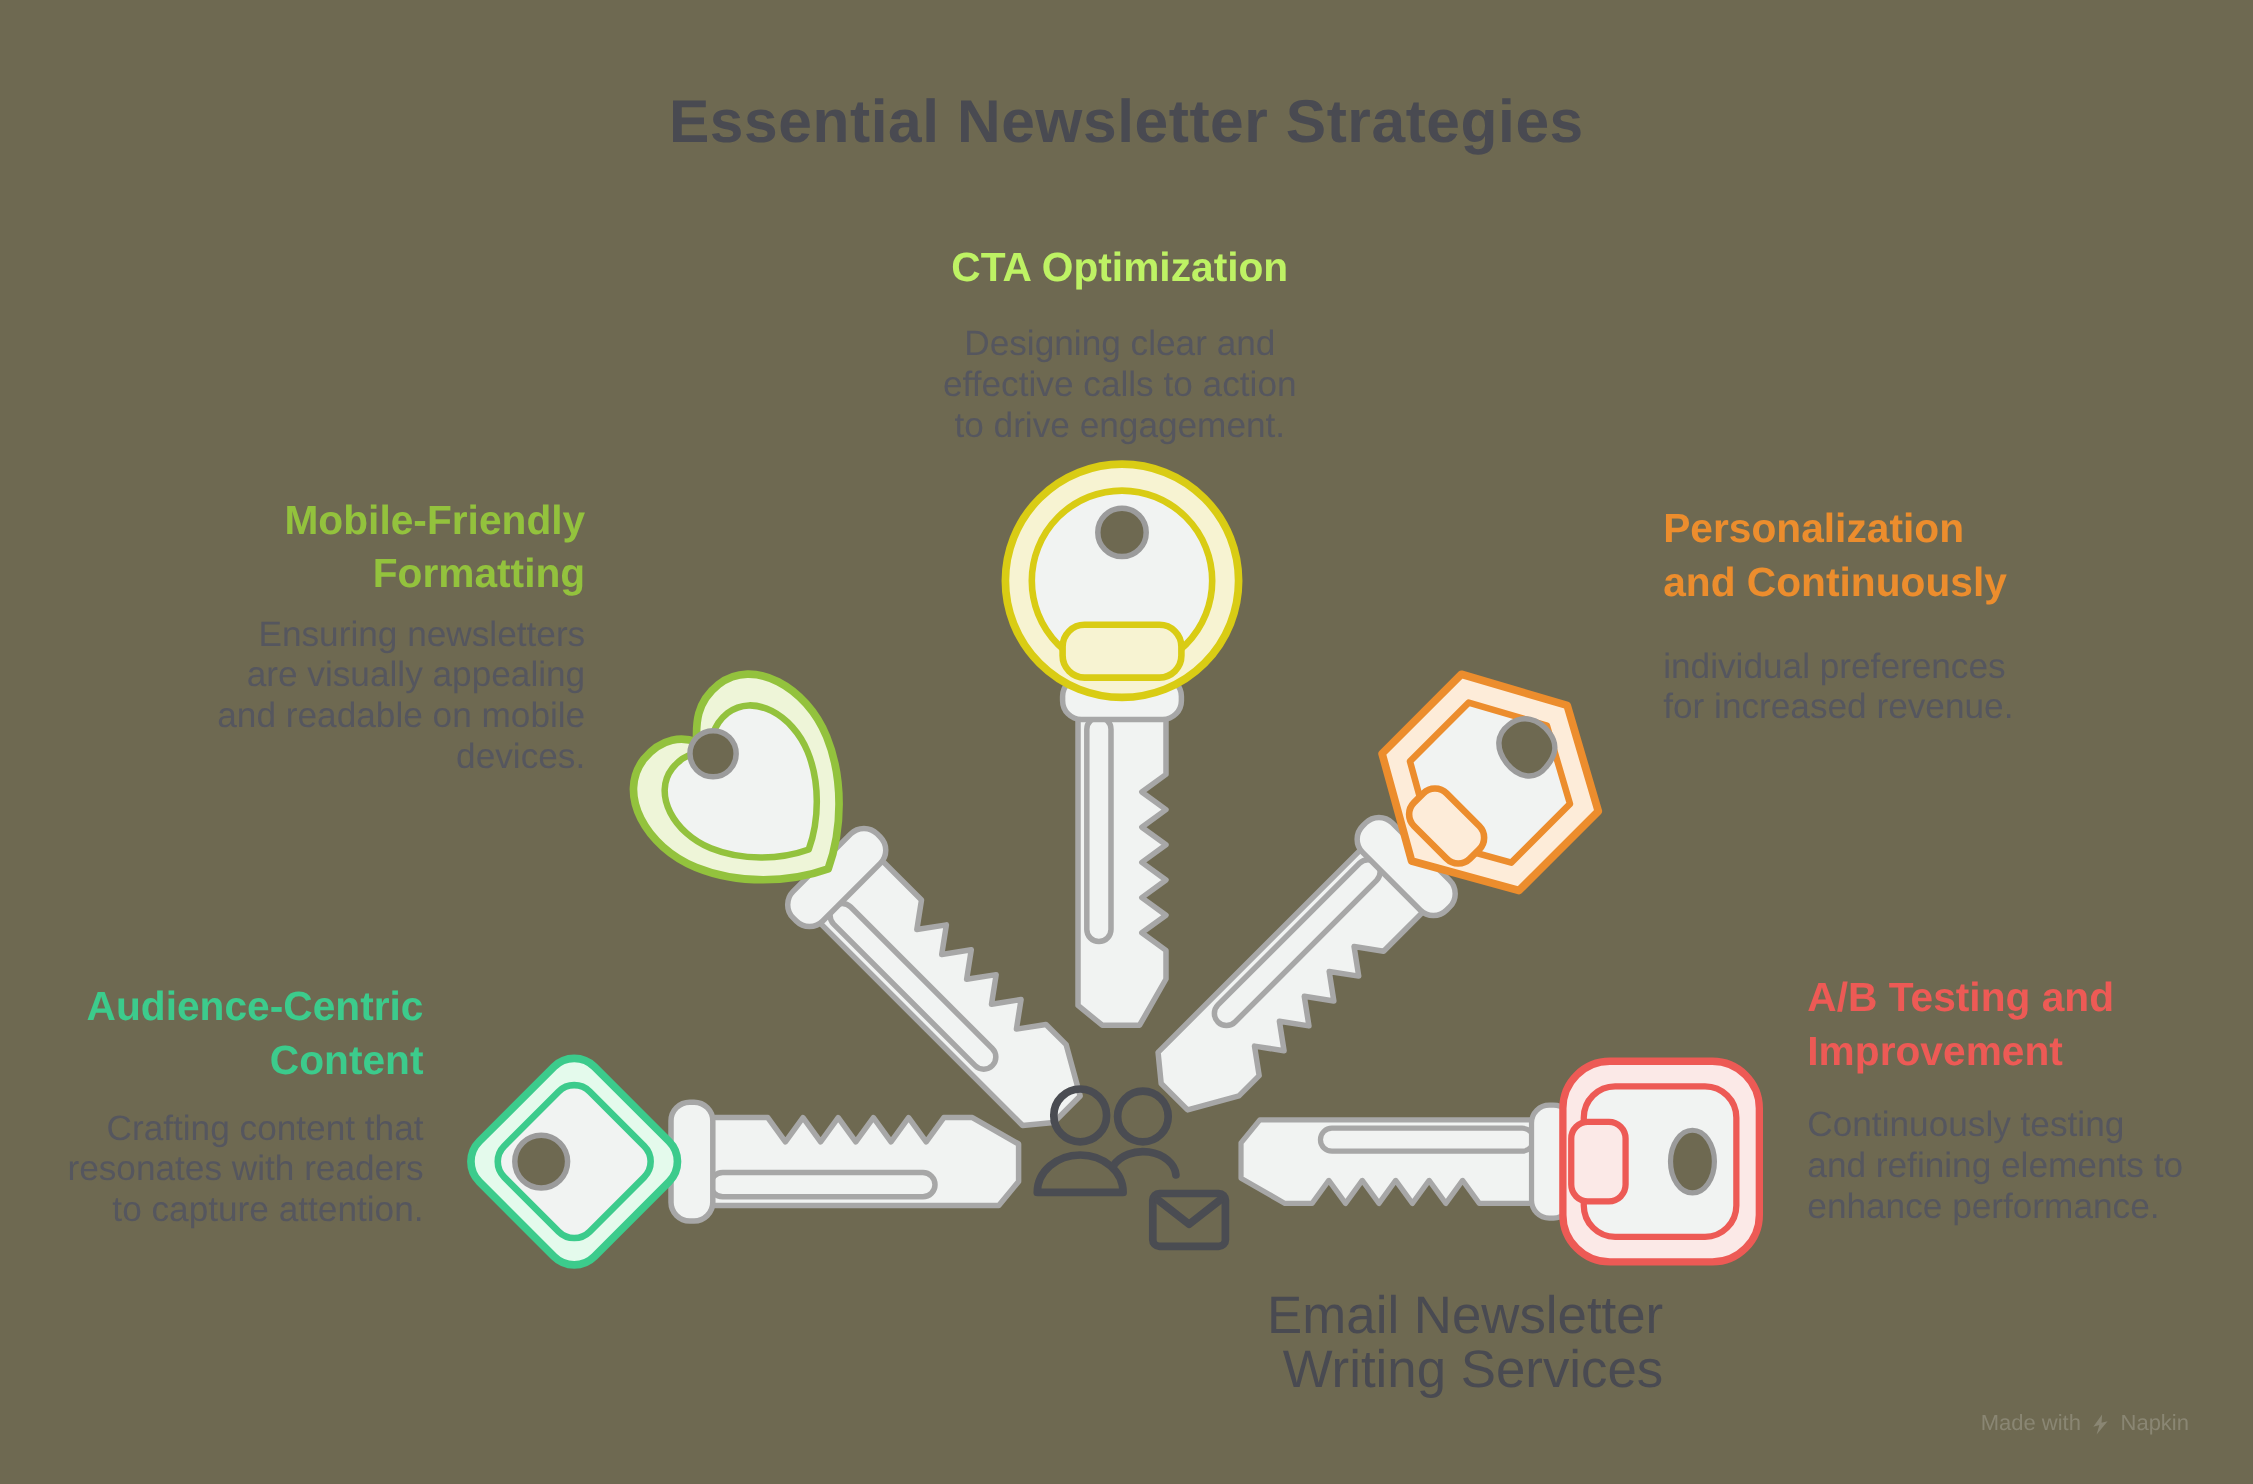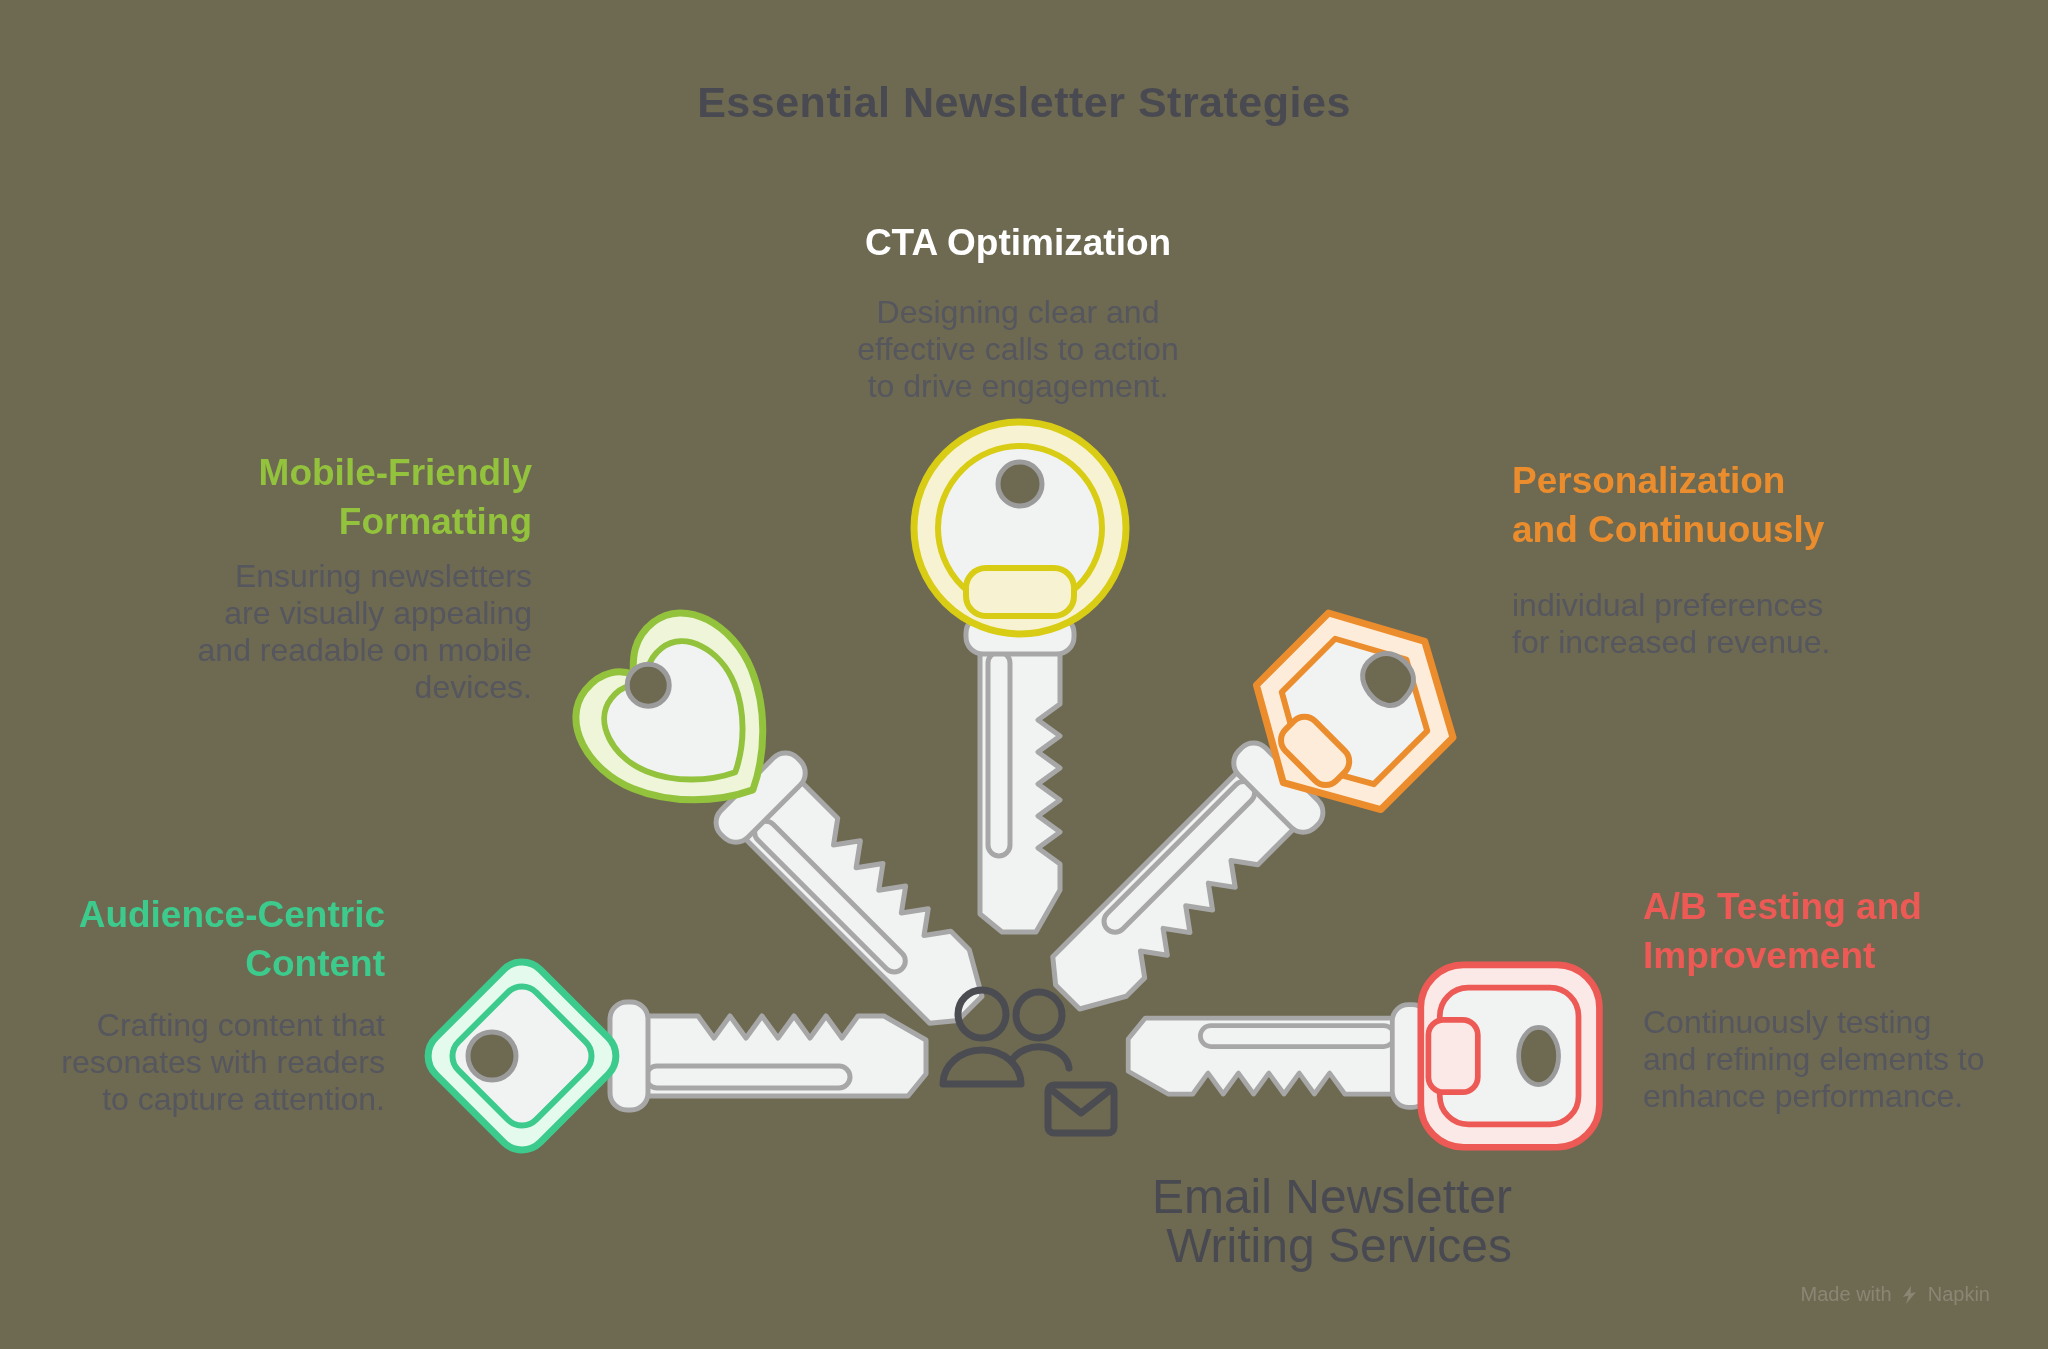--- a/index.html
+++ b/index.html
@@ -4,21 +4,21 @@
 <style>
   html,body{margin:0;padding:0;}
   body{
     width:2048px;height:1349px;position:relative;overflow:hidden;
     background:var(--bg,#6e6951);
     font-family:"Liberation Sans", sans-serif;
   }
   .abs{position:absolute;}
   .main-title{
     top:78px;left:0;width:100%;text-align:center;
-    font-size:43px;font-weight:700;color:var(--heading,#494a51);letter-spacing:.5px;
+    font-size:55px;font-weight:700;color:var(--heading,#494a51);letter-spacing:.5px;
   }
   .sec-title{font-size:37px;line-height:49px;font-weight:600;}
   .sec-desc{font-size:32px;line-height:37px;font-weight:400;color:var(--body,#55565e);}
   #block-cta{top:218px;left:524px;width:988px;text-align:center;}
   #block-cta .sec-desc{margin-top:27px;}
   #block-mobile{top:448px;right:1516px;width:560px;text-align:right;}
   #block-mobile .sec-desc{margin-top:12px;}
   #block-personalization{top:456px;left:1512px;width:490px;text-align:left;}
   #block-personalization .sec-desc{margin-top:33px;}
   #block-audience{top:890px;right:1663px;width:560px;text-align:right;}
@@ -99,21 +99,21 @@
     <rect class="head-outer" x="-92" y="-96" width="188" height="192" rx="45"></rect>
     <rect class="head-inner" x="-70" y="-72" width="146" height="144" rx="30"></rect>
     <rect class="head-notch" x="36" y="-38" width="52" height="76" rx="16"></rect>
     <ellipse class="hole" cx="-28" cy="0" rx="21" ry="30"></ellipse>
   </g>
 </svg>
 
 <div class="abs main-title">Essential Newsletter Strategies</div>
 
 <div id="block-cta" class="abs">
-  <div class="sec-title" style="color: #ffffff;">
+  <div class="sec-title" style="color: #bef264;">
     <div>CTA Optimization</div>
   </div>
   <div class="sec-desc">
     <div>Designing clear and</div>
     <div>effective calls to action</div>
     <div>to drive engagement.</div>
   </div>
 </div>
 
 <div id="block-mobile" class="abs">

